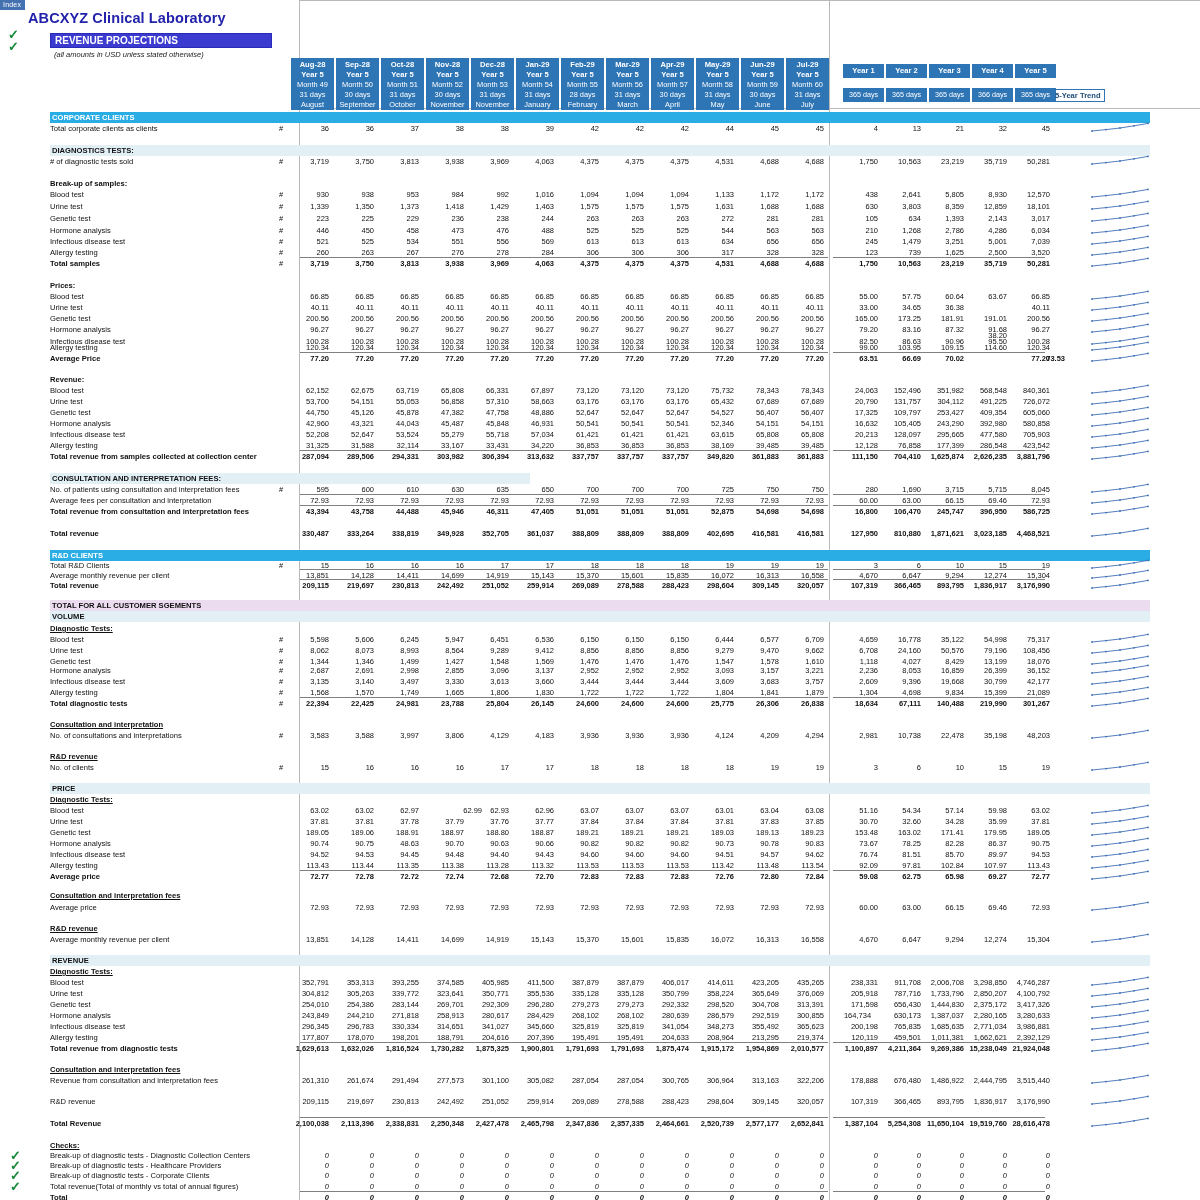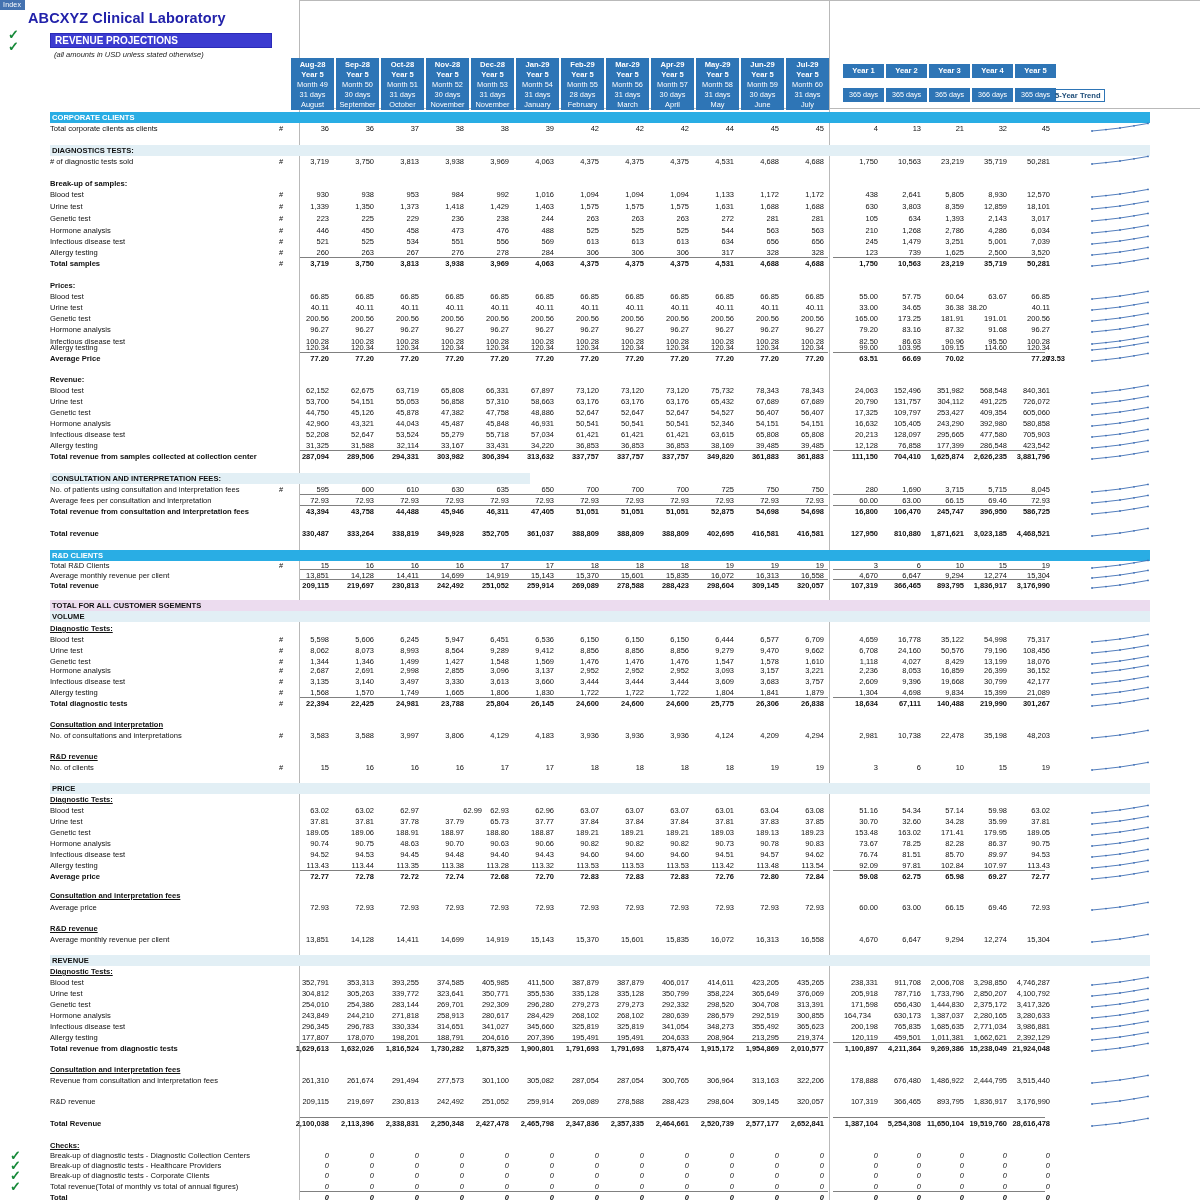--- a/index.html
+++ b/index.html
@@ -550,21 +550,21 @@
         <div class="cell" style="left: 514px; width: 40px;">40.11</div>
         <div class="cell" style="left: 559px; width: 40px;">40.11</div>
         <div class="cell" style="left: 604px; width: 40px;">40.11</div>
         <div class="cell" style="left: 649px; width: 40px;">40.11</div>
         <div class="cell" style="left: 694px; width: 40px;">40.11</div>
         <div class="cell" style="left: 739px; width: 40px;">40.11</div>
         <div class="cell" style="left: 784px; width: 40px;">40.11</div>
         <div class="cell" style="left: 837px; width: 41px;">33.00</div>
         <div class="cell" style="left: 880px; width: 41px;">34.65</div>
         <div class="cell" style="left: 923px; width: 41px;">36.38</div>
-        <div class="cell" style="left: 946px; width: 41px;">38.20</div>
+        <div class="cell" style="left: 966px; width: 41px; margin-top: 28px;">38.20</div>
         <div class="cell" style="left: 1009px; width: 41px;">40.11</div>
       </div>
       <svg class="spark" width="62" height="11" style="left: 1090px; top: 301px;">
         <polyline points="2,9 16,7.6 30,6 44,3.8 58,1.4" fill="none" stroke="#3f6fb5" stroke-width="0.9"></polyline>
         <circle cx="2" cy="9" r="0.9" fill="#3f6fb5"></circle>
         <circle cx="16" cy="7.6" r="0.9" fill="#3f6fb5"></circle>
         <circle cx="30" cy="6" r="0.9" fill="#3f6fb5"></circle>
         <circle cx="44" cy="3.8" r="0.9" fill="#3f6fb5"></circle>
         <circle cx="58" cy="1.4" r="0.9" fill="#3f6fb5"></circle>
       </svg>
@@ -1424,21 +1424,21 @@
         <circle cx="30" cy="6" r="0.9" fill="#3f6fb5"></circle>
         <circle cx="44" cy="3.8" r="0.9" fill="#3f6fb5"></circle>
         <circle cx="58" cy="1.4" r="0.9" fill="#3f6fb5"></circle>
       </svg>
       <div class="row" style="top: 816px;">
         <div class="rlabel">Urine test</div>
         <div class="cell" style="left: 289px; width: 40px;">37.81</div>
         <div class="cell" style="left: 334px; width: 40px;">37.81</div>
         <div class="cell" style="left: 379px; width: 40px;">37.78</div>
         <div class="cell" style="left: 424px; width: 40px;">37.79</div>
-        <div class="cell" style="left: 469px; width: 40px;">65.73</div>
+        <div class="cell" style="left: 469px; width: 40px;">37.76</div>
         <div class="cell" style="left: 514px; width: 40px;">37.77</div>
         <div class="cell" style="left: 559px; width: 40px;">37.84</div>
         <div class="cell" style="left: 604px; width: 40px;">37.84</div>
         <div class="cell" style="left: 649px; width: 40px;">37.84</div>
         <div class="cell" style="left: 694px; width: 40px;">37.81</div>
         <div class="cell" style="left: 739px; width: 40px;">37.83</div>
         <div class="cell" style="left: 784px; width: 40px;">37.85</div>
         <div class="cell" style="left: 837px; width: 41px;">30.70</div>
         <div class="cell" style="left: 880px; width: 41px;">32.60</div>
         <div class="cell" style="left: 923px; width: 41px;">34.28</div>

